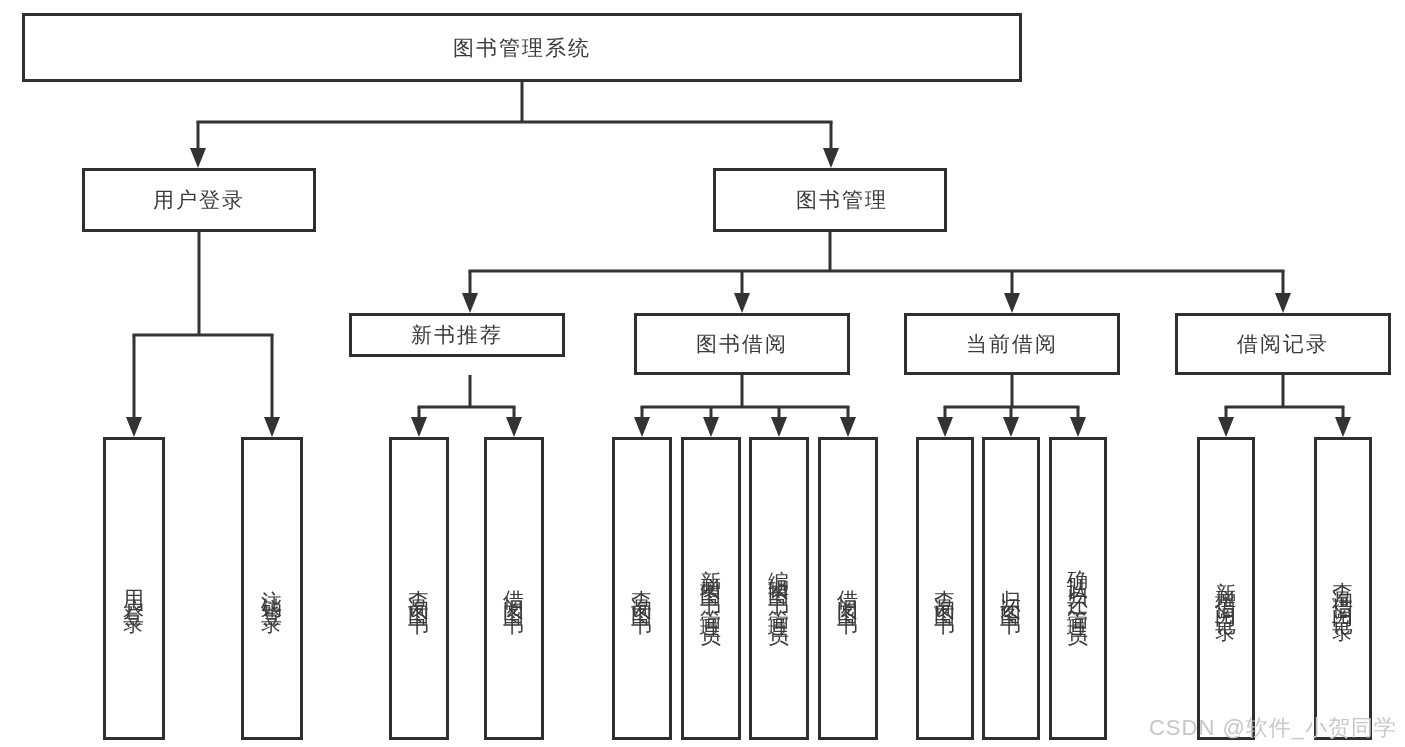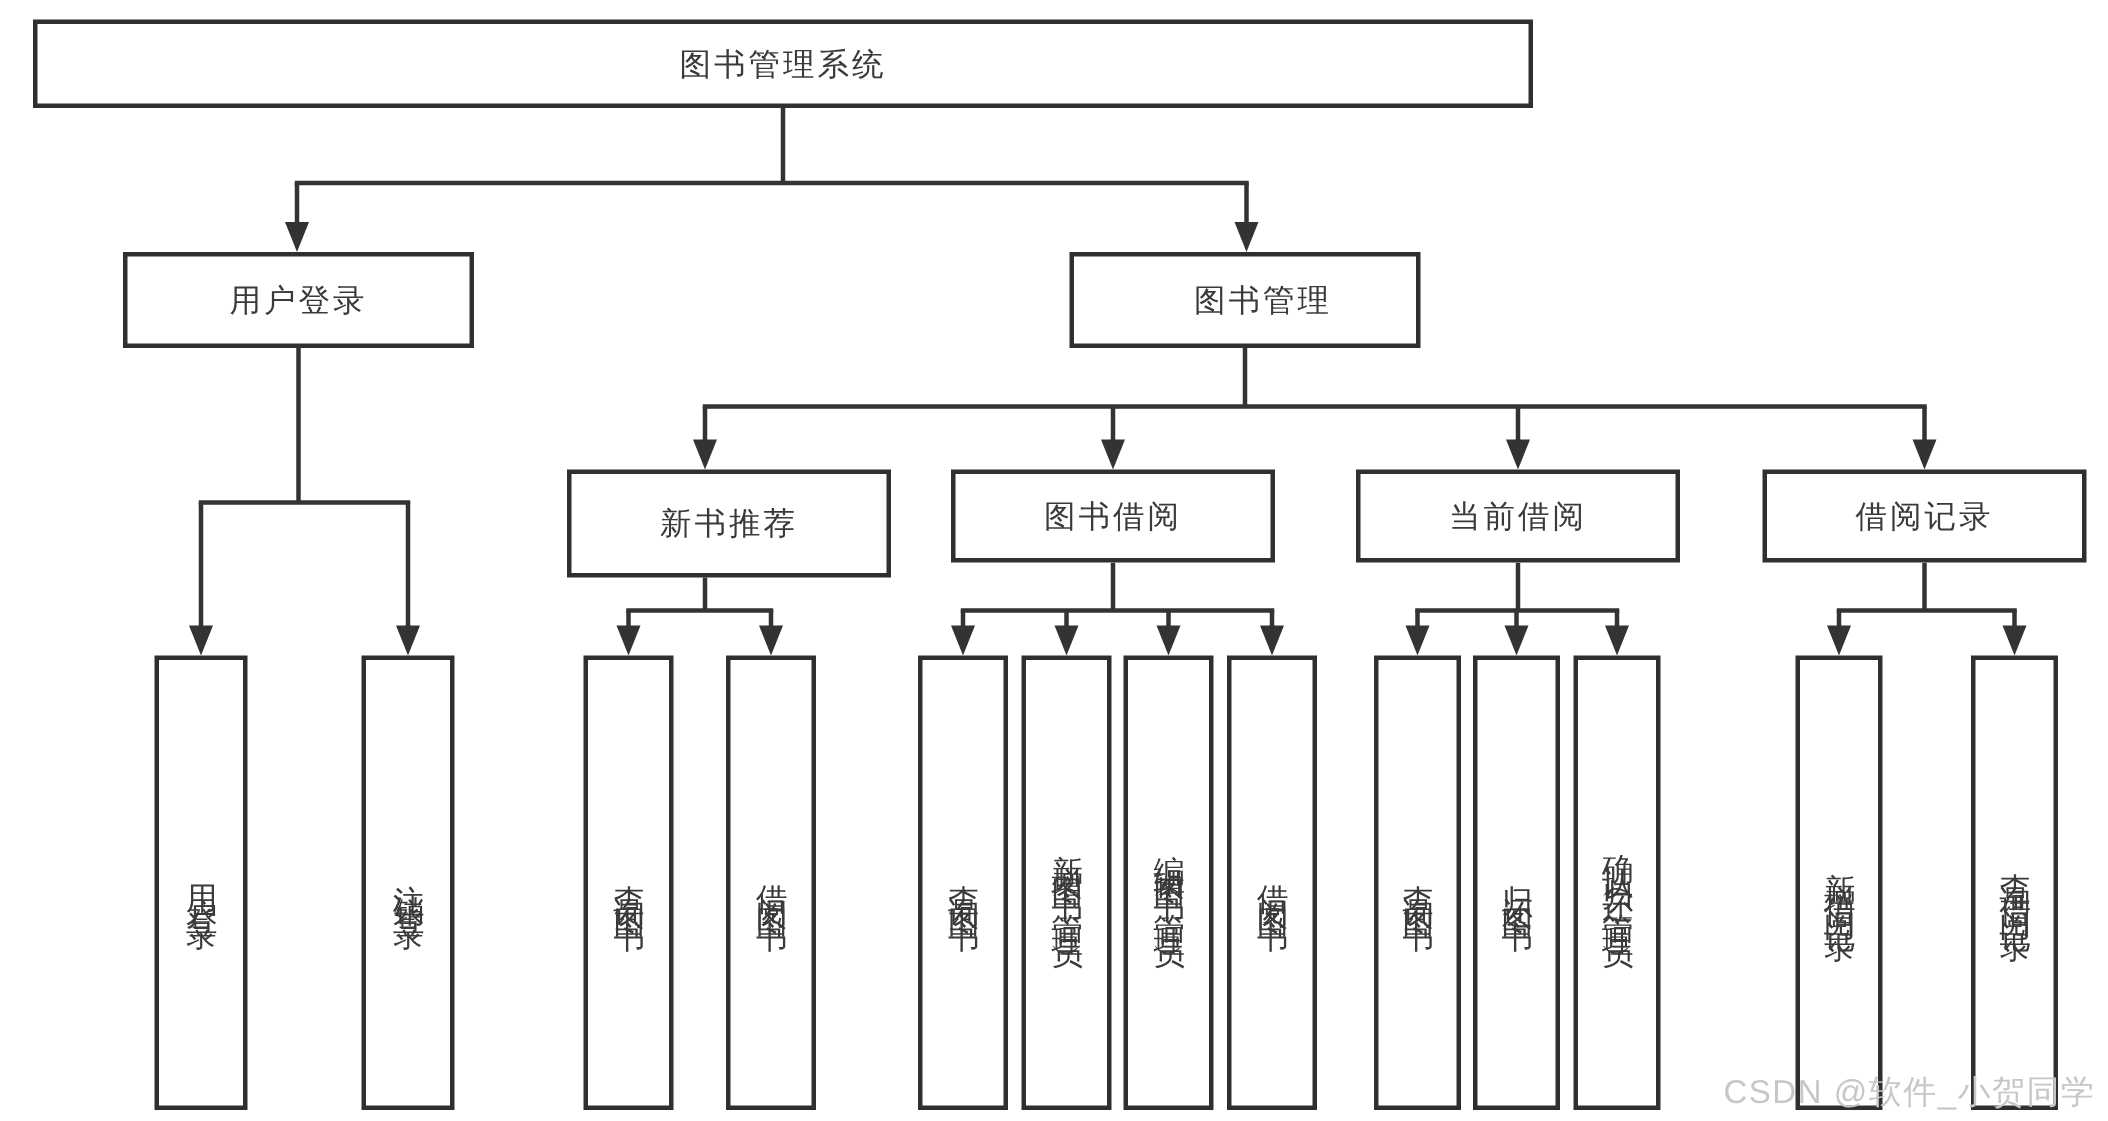--- a/index.html
+++ b/index.html
@@ -101,32 +101,32 @@
       <line x1="1011" y1="407" x2="1011" y2="421" stroke="#333333" stroke-width="3"></line>
       <path d="M 1003 417 L 1019 417 L 1011 437 Z" fill="#333333"></path>
       <line x1="1078" y1="407" x2="1078" y2="421" stroke="#333333" stroke-width="3"></line>
       <path d="M 1070 417 L 1086 417 L 1078 437 Z" fill="#333333"></path>
       <line x1="1226" y1="407" x2="1226" y2="421" stroke="#333333" stroke-width="3"></line>
       <path d="M 1218 417 L 1234 417 L 1226 437 Z" fill="#333333"></path>
       <line x1="1343" y1="407" x2="1343" y2="421" stroke="#333333" stroke-width="3"></line>
       <path d="M 1335 417 L 1351 417 L 1343 437 Z" fill="#333333"></path>
     </svg>
 
-  <div class="box hbox" style="left: 22px; top: 13px; width: 1000px; height: 59px; border-color: rgb(47, 47, 47); color: rgb(58, 58, 58);">
+  <div class="box hbox" style="left: 22px; top: 13px; width: 1000px; height: 69px; border-color: rgb(47, 47, 47); color: rgb(58, 58, 58);">
     <span>图书管理系统</span>
   </div>
 
   <div class="box hbox" style="left: 82px; top: 168px; width: 234px; height: 64px; border-color: rgb(47, 47, 47); color: rgb(58, 58, 58);">
     <span>用户登录</span>
   </div>
   <div class="box hbox" style="left: 713px; top: 168px; width: 234px; height: 64px; border-color: rgb(47, 47, 47); color: rgb(58, 58, 58); padding-left: 24px;">
     <span>图书管理</span>
   </div>
 
-  <div class="box hbox" style="left: 378px; top: 313px; width: 216px; height: 72px; border-color: rgb(47, 47, 47); color: rgb(58, 58, 58); font-family: Liberation Serif, serif;">
+  <div class="box hbox" style="left: 349px; top: 313px; width: 216px; height: 44px; border-color: rgb(47, 47, 47); color: rgb(58, 58, 58); font-family: Liberation Serif, serif;">
     <span>新书推荐</span>
   </div>
   <div class="box hbox" style="left: 904px; top: 313px; width: 216px; height: 62px; border-color: rgb(47, 47, 47); color: rgb(58, 58, 58);">
     <span>当前借阅</span>
   </div>
   <div class="box hbox" style="left: 634px; top: 313px; width: 216px; height: 62px; border-color: rgb(47, 47, 47); color: rgb(58, 58, 58);">
     <span>图书借阅</span>
   </div>
   <div class="box hbox" style="left: 1175px; top: 313px; width: 216px; height: 62px; border-color: rgb(47, 47, 47); color: rgb(58, 58, 58);">
     <span>借阅记录</span>

